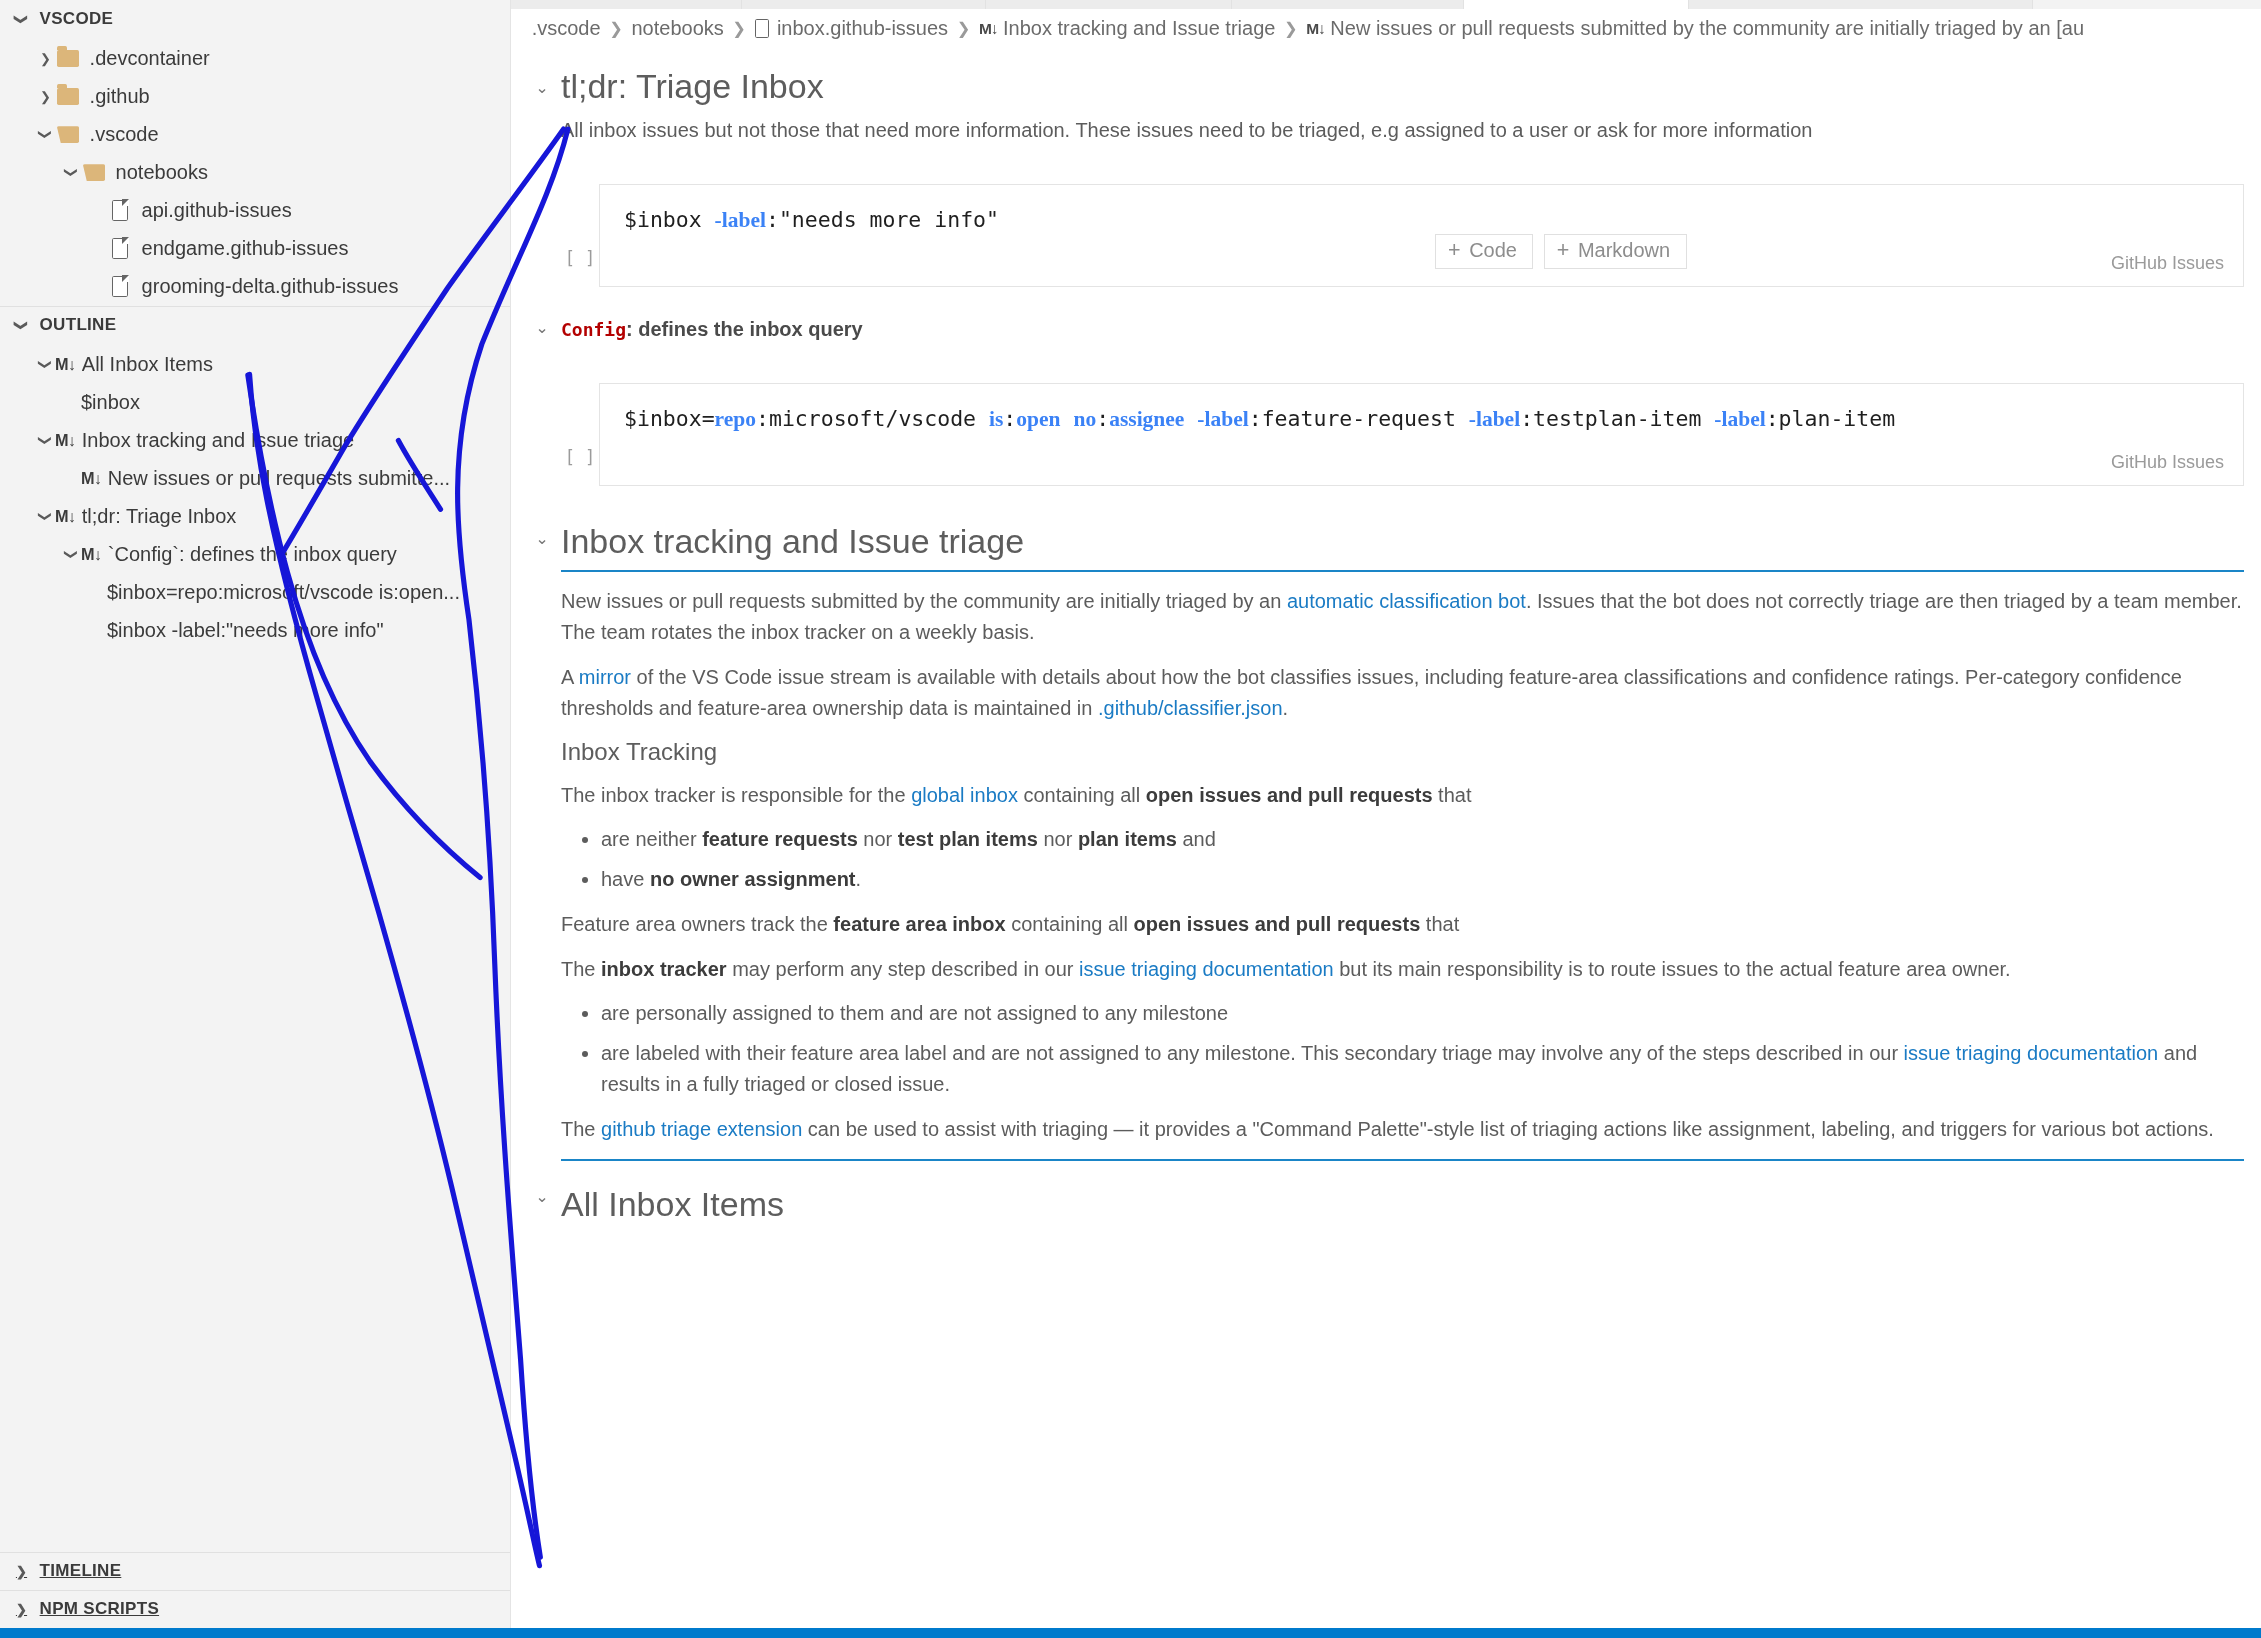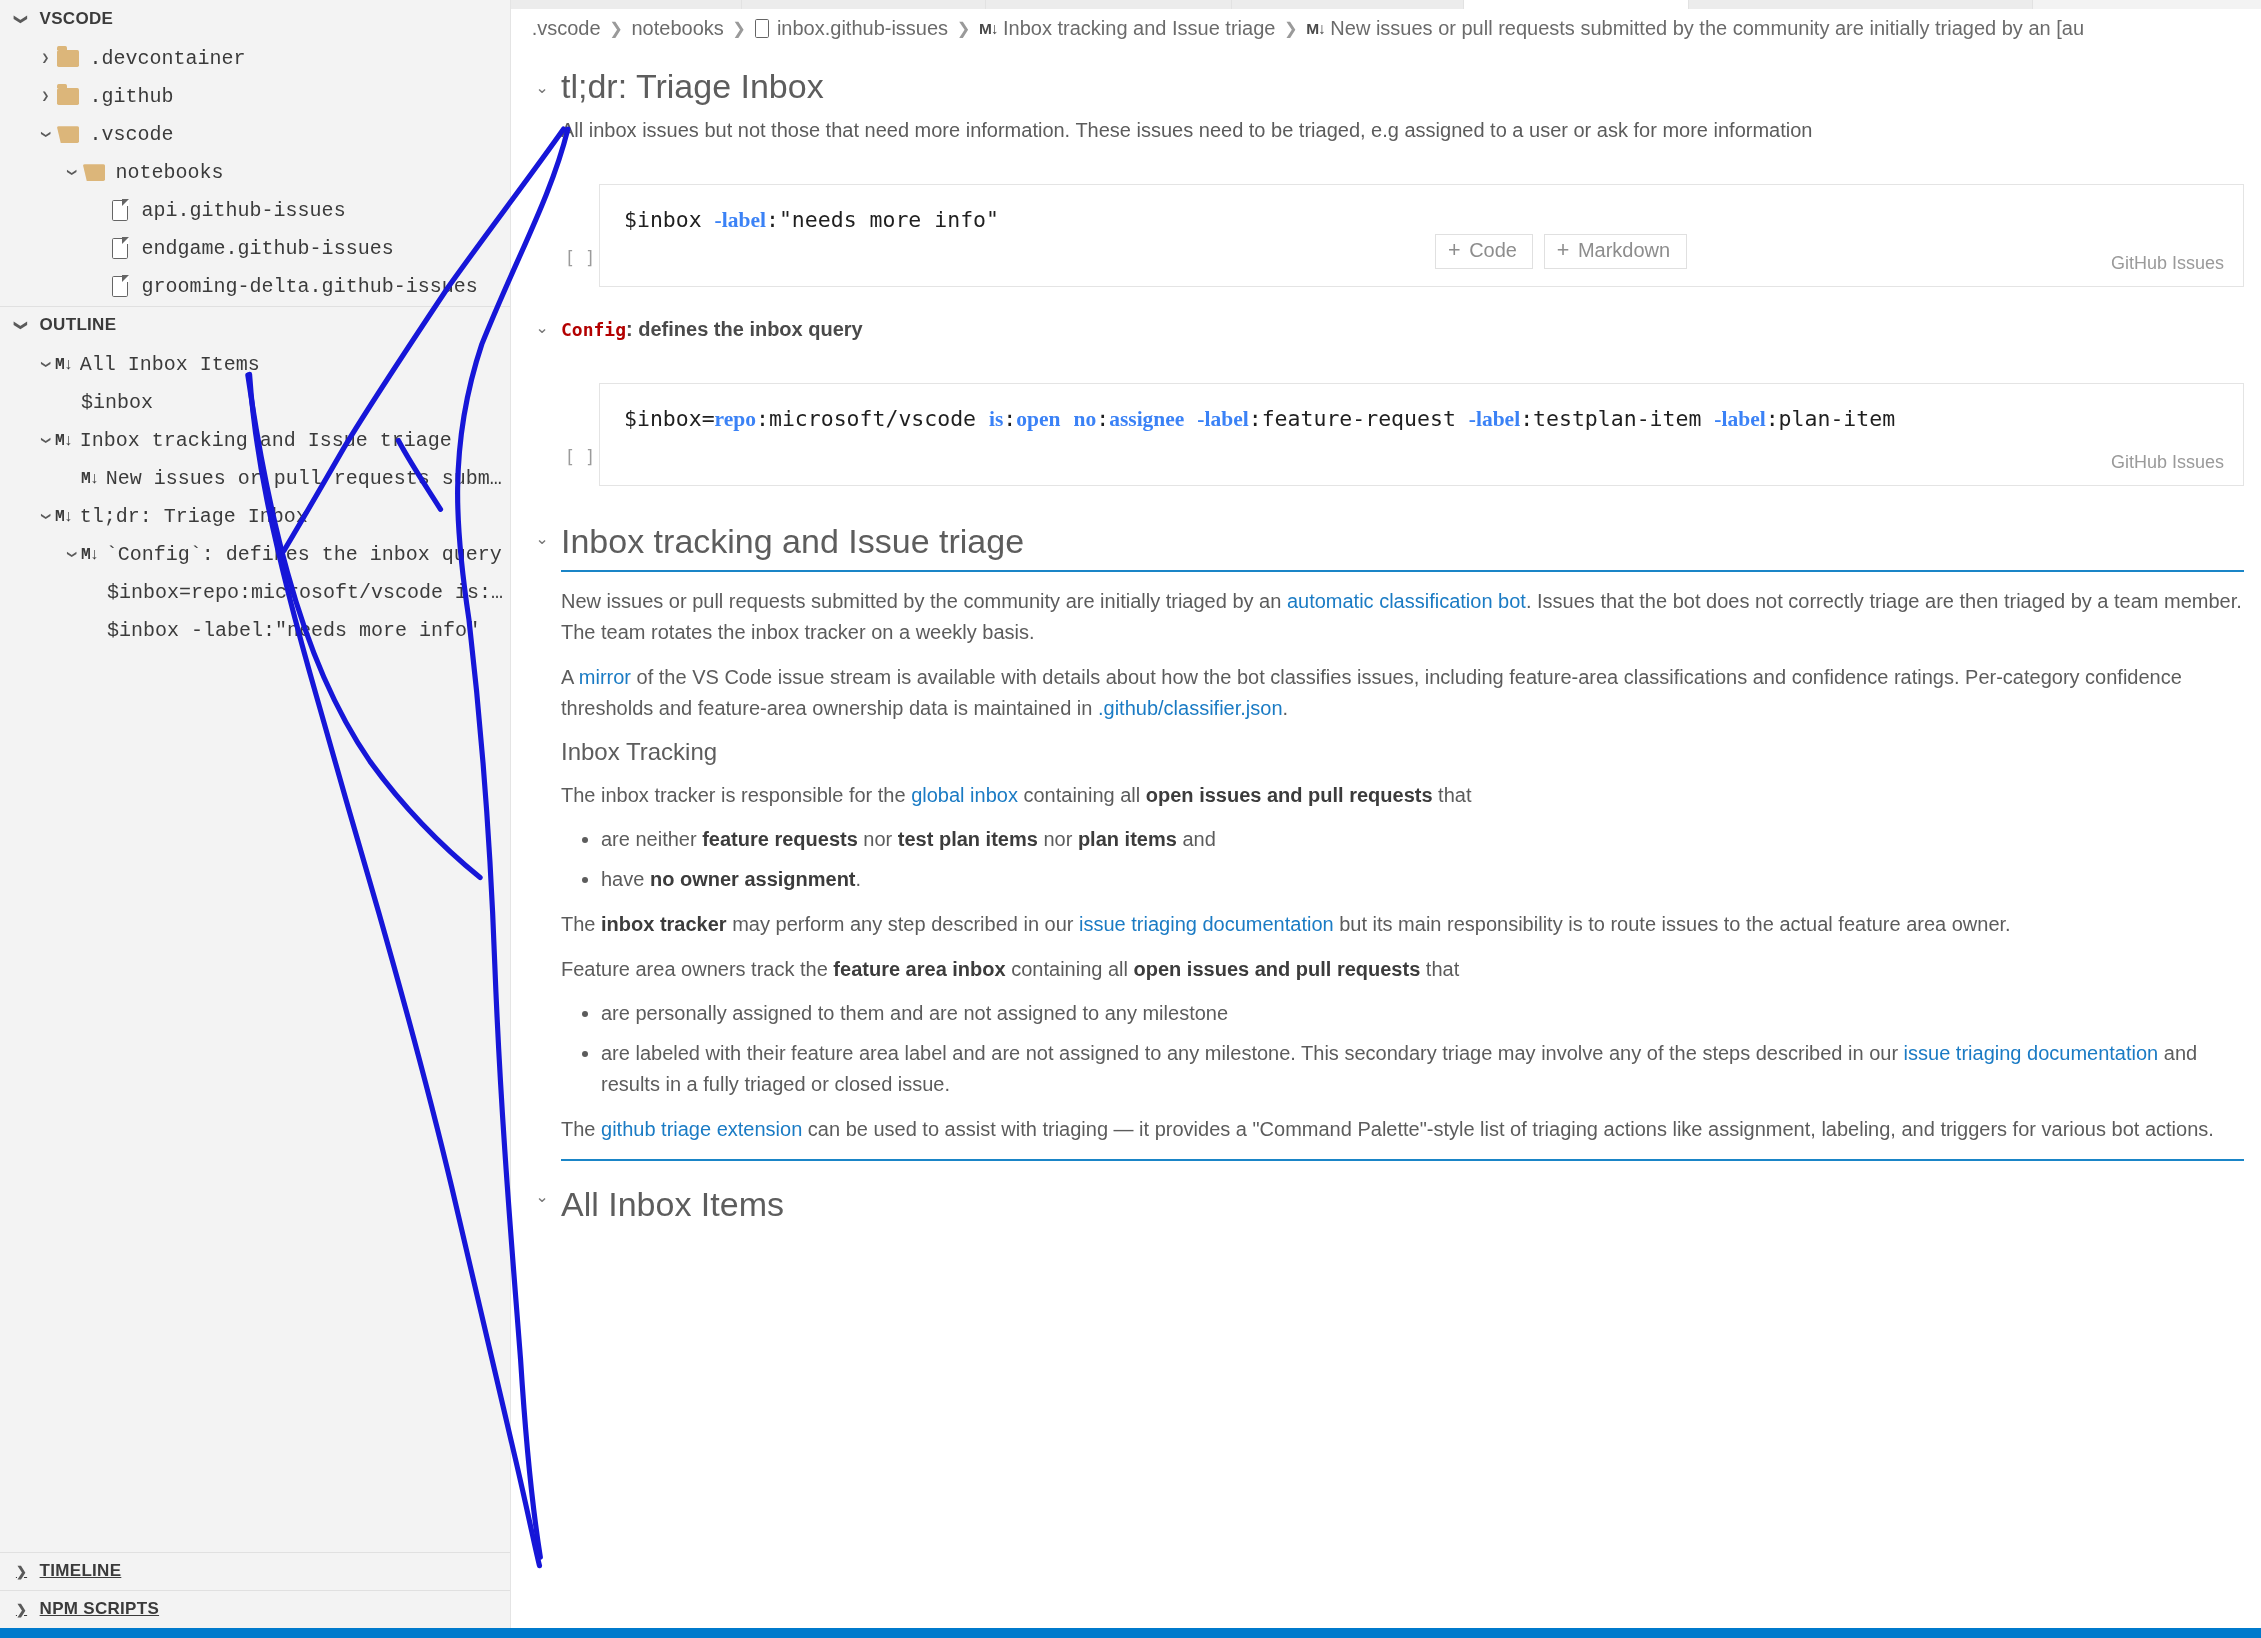--- a/index.html
+++ b/index.html
@@ -62,21 +62,20 @@
     font-size: 14.6px;
     line-height: 1;
     flex: 0 0 auto;
   }
   .twisty.right::before { content: "❯"; font-size: 13px; }
   .twisty.down::before  { content: "❯"; font-size: 13px; display:inline-block; transform: rotate(90deg); }
 
   .tree {
     flex: 0 0 auto;
     padding-top: 1.7px;
-    font-family: Liberation Mono, monospace;
   }
   .tree-row {
     display: flex;
     align-items: center;
     height: 38px;
     font-size: 20px;
     color: #3b3b3b;
     white-space: nowrap;
     cursor: pointer;
   }
@@ -591,25 +590,25 @@
             <ul class="md">
               <li>
                 <span>are neither </span><b>feature requests</b><span> nor </span><b>test plan items</b><span> nor </span><b>plan items</b><span> and</span>
               </li>
               <li>
                 <span>have </span><b>no owner assignment</b><span>.</span>
               </li>
             </ul>
 
             <p class="md">
+              <span>Feature area owners track the </span><b>feature area inbox</b><span> containing all </span><b>open issues and pull requests</b><span> that</span>
+            </p>
+
+            <p class="md">
               <span>The </span><b>inbox tracker</b><span> may perform any step described in our </span><a class="link">issue triaging documentation</a><span> but its main responsibility is to route issues to the actual feature area owner.</span>
-            </p>
-
-            <p class="md">
-              <span>Feature area owners track the </span><b>feature area inbox</b><span> containing all </span><b>open issues and pull requests</b><span> that</span>
             </p>
 
             <ul class="md">
               <li>are personally assigned to them and are not assigned to any milestone</li>
               <li>
                 <span>are labeled with their feature area label and are not assigned to any milestone. This secondary triage may involve any of the steps described in our </span><a class="link">issue triaging documentation</a><span> and results in a fully triaged or closed issue.</span>
               </li>
             </ul>
 
             <p class="md">

